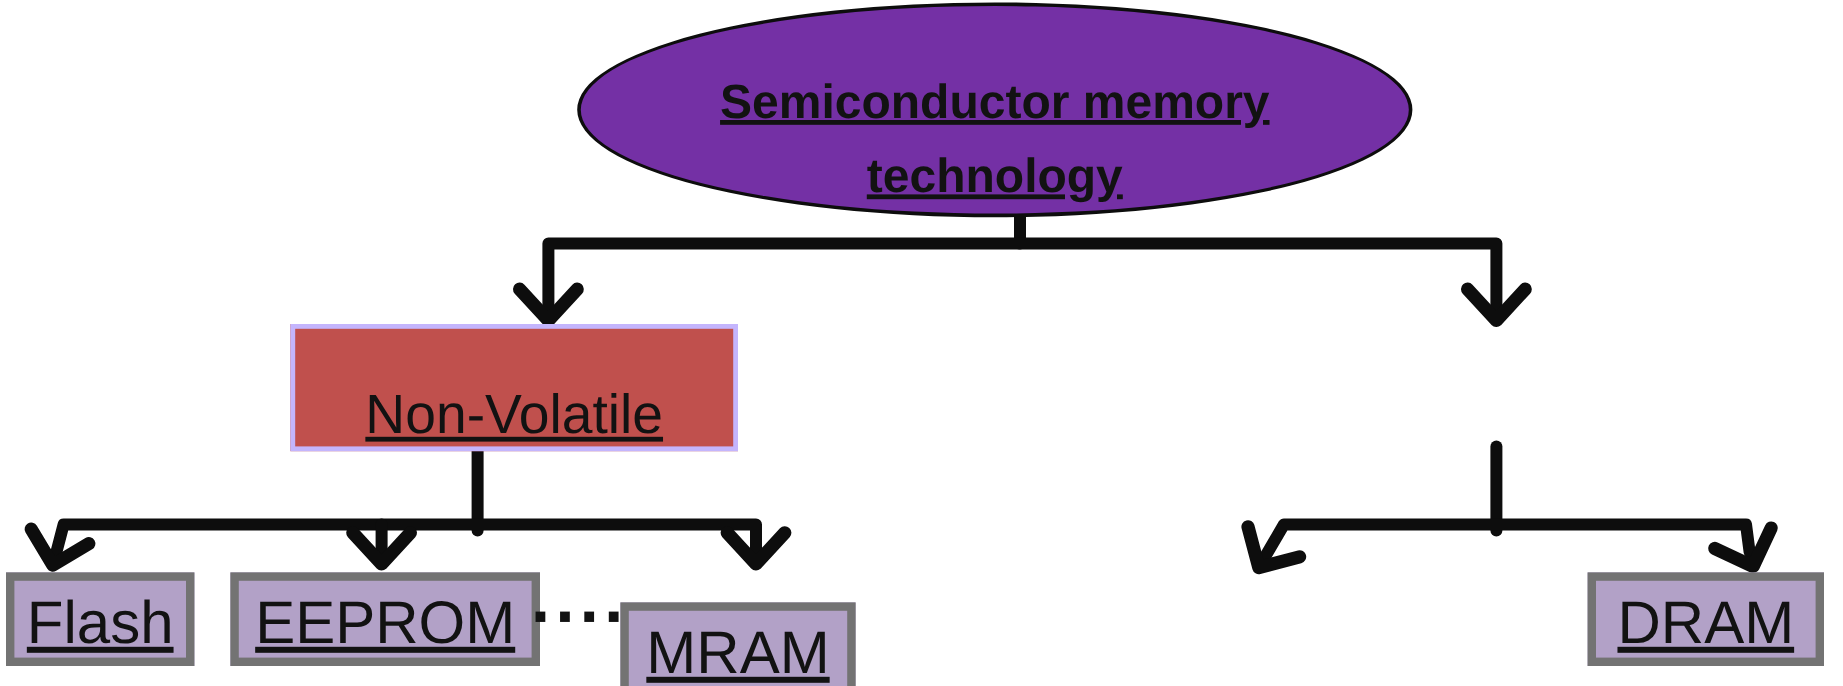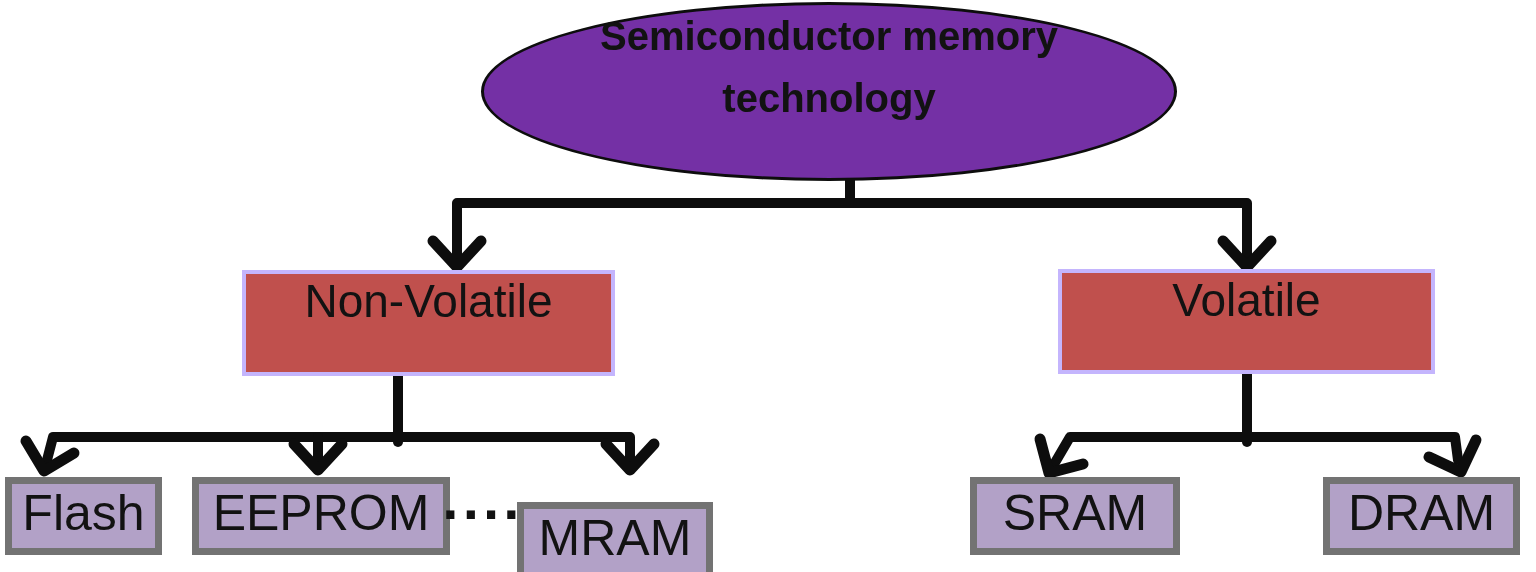--- a/index.html
+++ b/index.html
@@ -5,24 +5,25 @@
   html,body{margin:0;padding:0;background:#fff;}
   #stage{
     position:relative;
     width:1536px;height:572px;
     background:#fff;
     font-family:"Liberation Sans", sans-serif;
     overflow:hidden;
   }
   .node{
     position:absolute;
-    display:flex;align-items:flex-start;justify-content:center;
+    display:flex;align-items:flex-end;justify-content:center;
     text-align:center;
     box-sizing:border-box;
     color:#121212;
+    text-decoration:underline;
   }
   .root-ellipse{
     left:481px;top:2px;width:696px;height:179px;
     border:3px solid #0d0d0d;
     border-radius:50%;
     font-weight:bold;
     font-size:40px;
     line-height:1.55;
     padding:0 72px;
   }
@@ -76,39 +77,33 @@
   </svg>
 
   <div class="node root-ellipse" style="background-color: rgb(116, 48, 165);">
     <span>Semiconductor memory technology</span>
   </div>
 
   <div id="nonvolatile" class="node branch-box" style="background-color: rgb(192, 80, 77);">
     <span>Non-Volatile</span>
   </div>
 
-  <div id="volatile" class="node branch-box" style="background-color: rgb(192, 80, 77);">
-    <span>Volatile</span>
-  </div>
 
   <div id="flash" class="node leaf-box" style="background-color: rgb(178, 161, 199);">
     <span>Flash</span>
   </div>
 
   <div id="eeprom" class="node leaf-box" style="background-color: rgb(178, 161, 199);">
     <span>EEPROM</span>
   </div>
 
   <div id="dots">····</div>
 
   <div id="mram" class="node leaf-box" style="background-color: rgb(178, 161, 199);">
     <span>MRAM</span>
   </div>
 
-  <div id="sram" class="node leaf-box" style="background-color: rgb(178, 161, 199);">
-    <span>SRAM</span>
-  </div>
 
   <div id="dram" class="node leaf-box" style="background-color: rgb(178, 161, 199);">
     <span>DRAM</span>
   </div>
 
 </div>
 
 </body></html>

